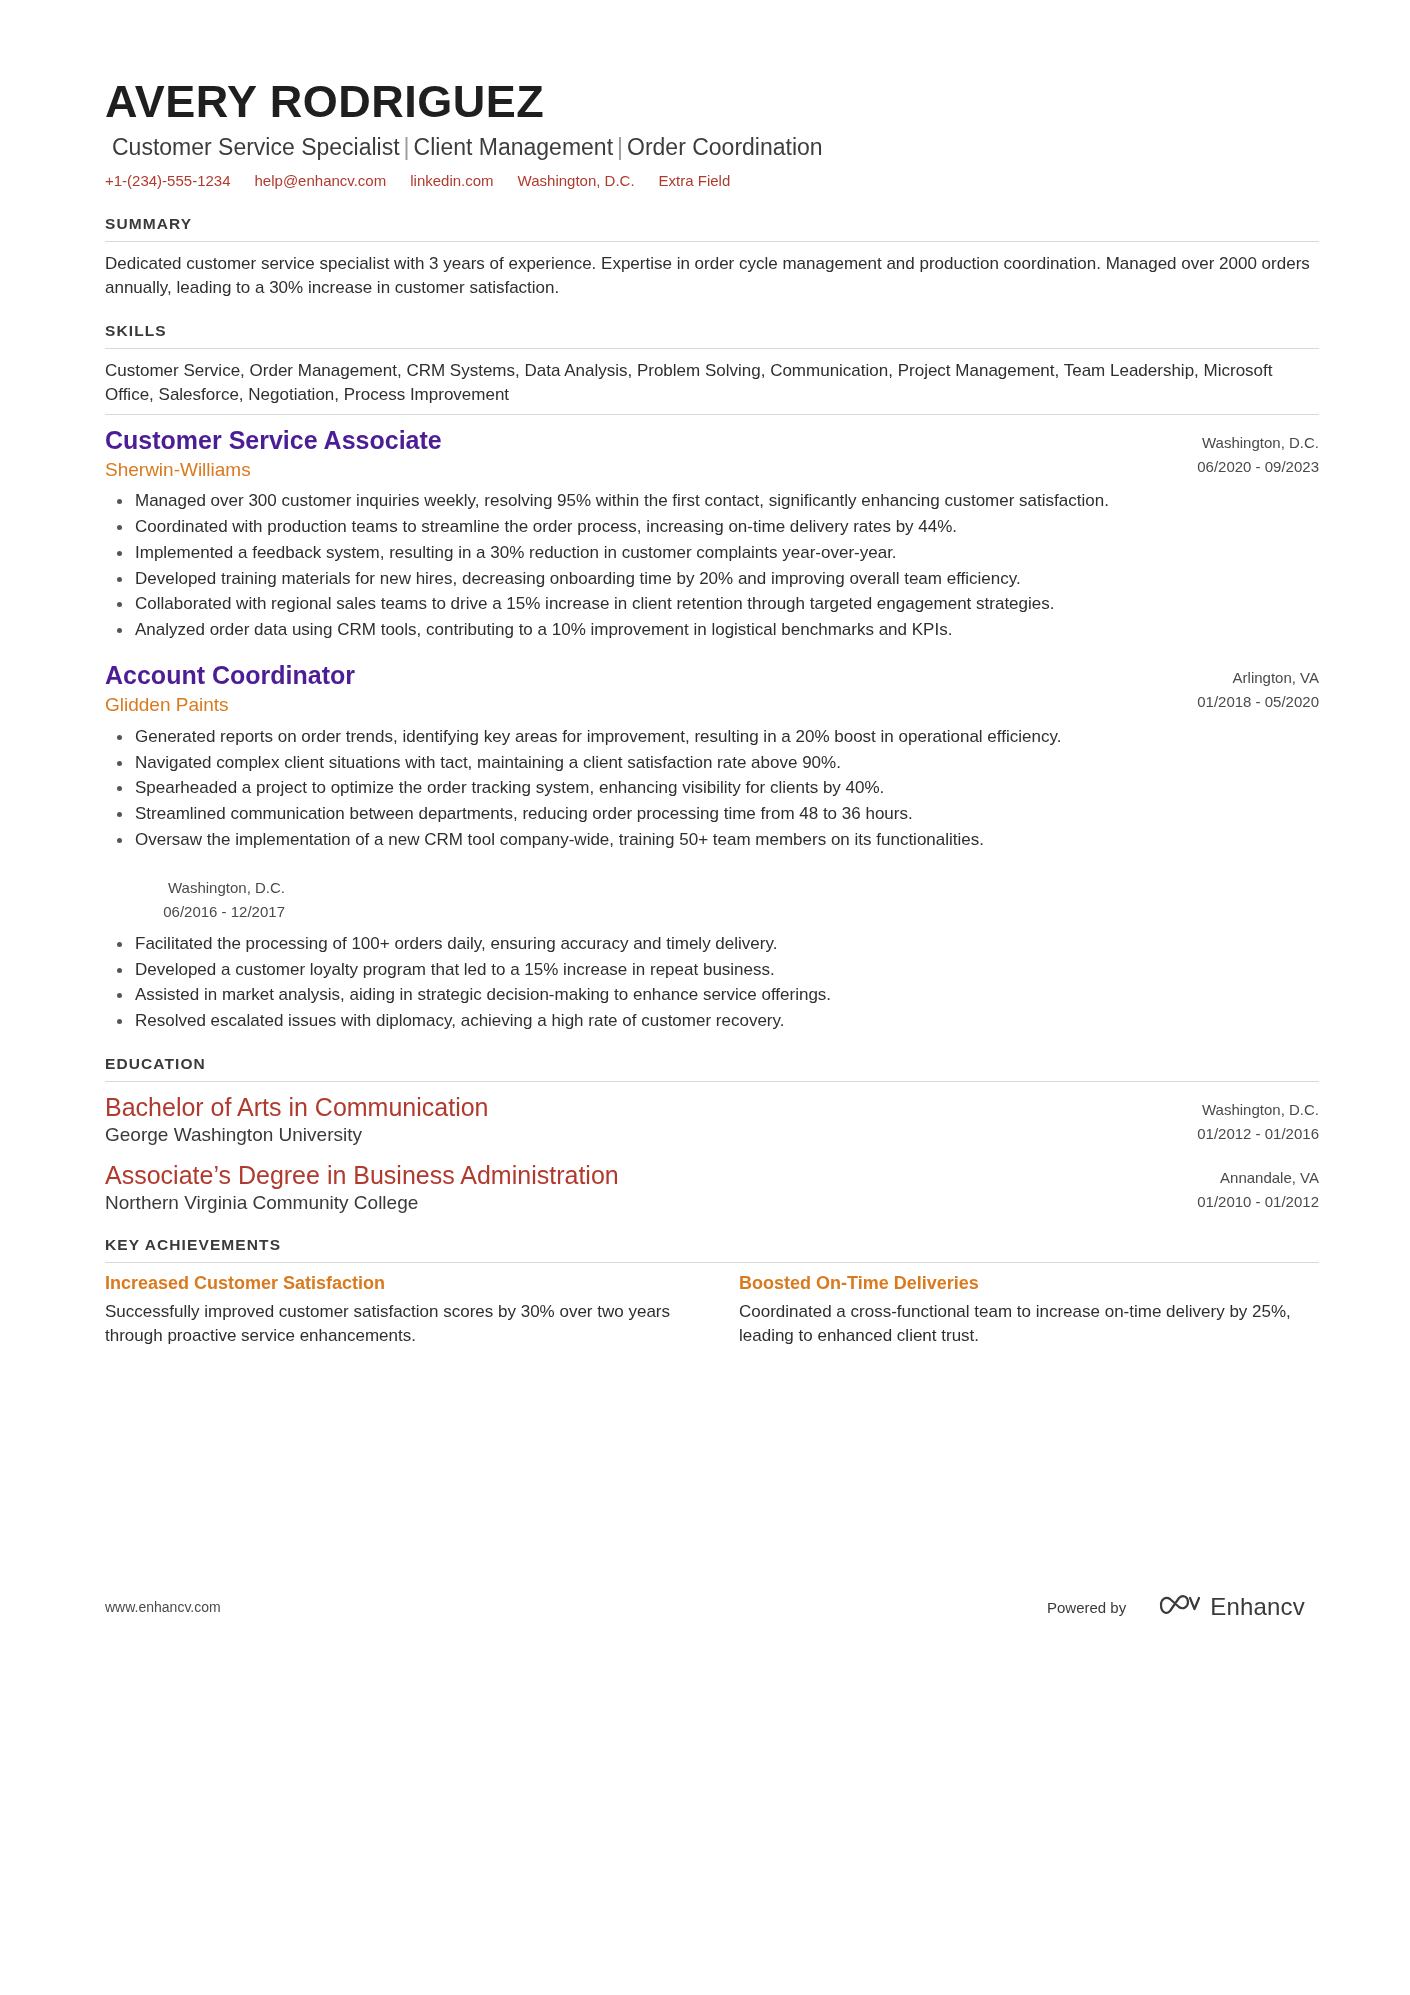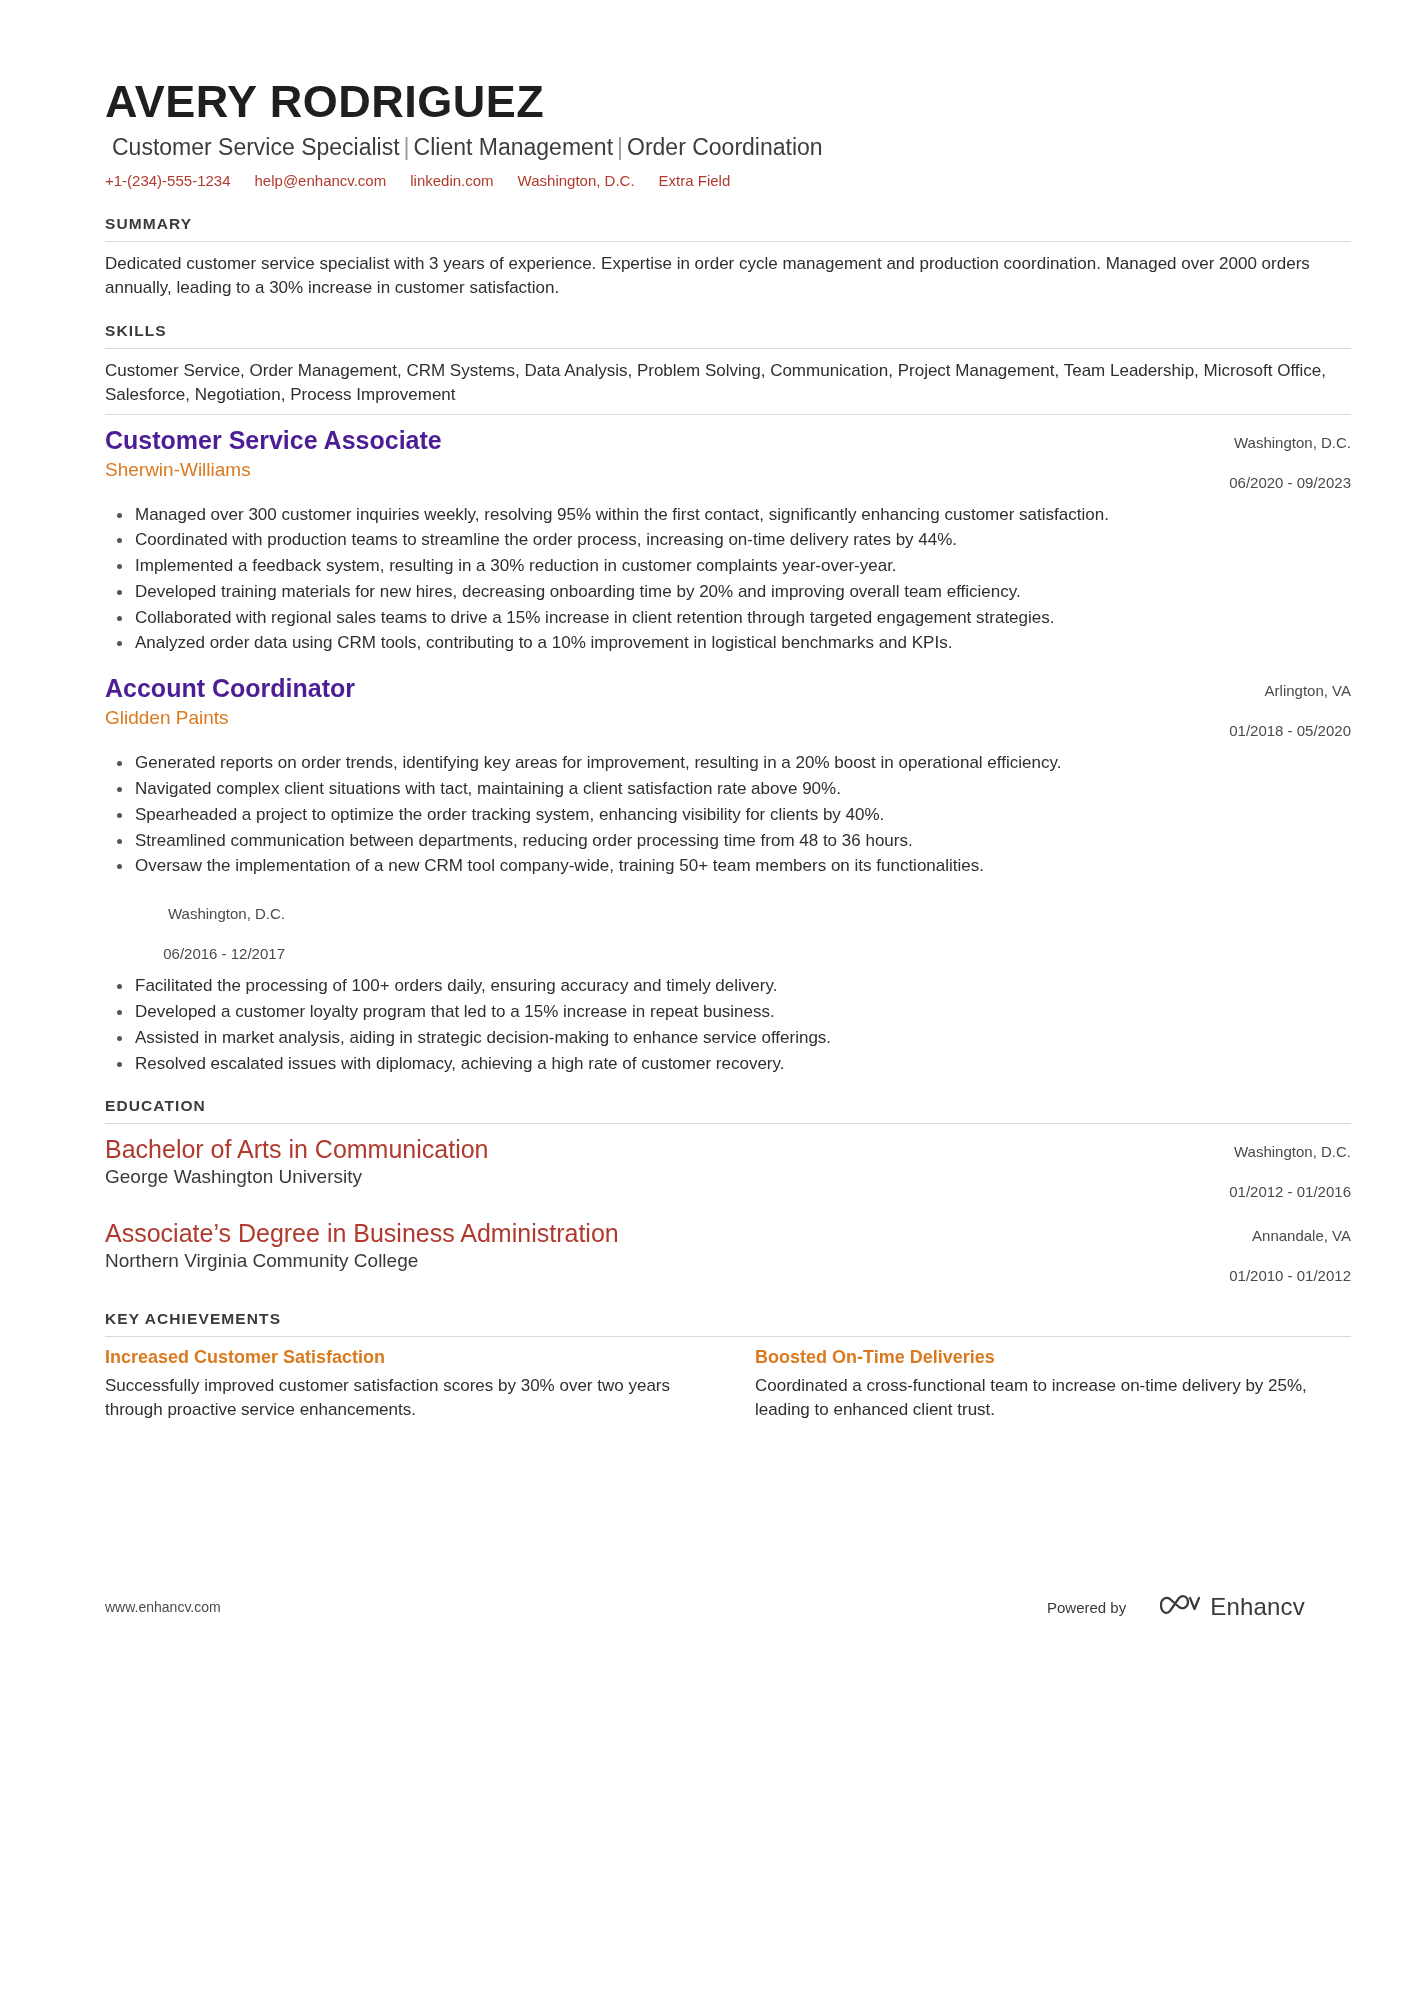--- a/index.html
+++ b/index.html
@@ -13,21 +13,21 @@
     font-family: "Liberation Sans", sans-serif;
     color: #2b2b2b;
     position: relative;
     overflow: hidden;
   }
   .page {
     position: relative;
     width: 1410px;
     height: 1678px;
     box-sizing: border-box;
-    padding: 78px 59px 0 105px;
+    padding: 78px 91px 0 105px;
   }
 
   
   .name {
     font-size: 45px;
     font-weight: bold;
     letter-spacing: 0.5px;
     color: #1f1f1f;
     line-height: 1.05;
     margin: 0 0 8px 0;
@@ -109,21 +109,20 @@
   }
   .meta-loc {
     font-size: 15px;
     color: #4a4a4a;
     line-height: 1.6;
   }
   .meta-date {
     font-size: 15px;
     color: #4a4a4a;
     line-height: 1.6;
-    margin-top: 16px;
   }
   ul.bullets {
     margin: 8px 0 0 0;
     padding-left: 26px;
     list-style: none;
   }
   ul.bullets li {
     font-size: 17px;
     line-height: 1.4;
     color: #2f2f2f;

